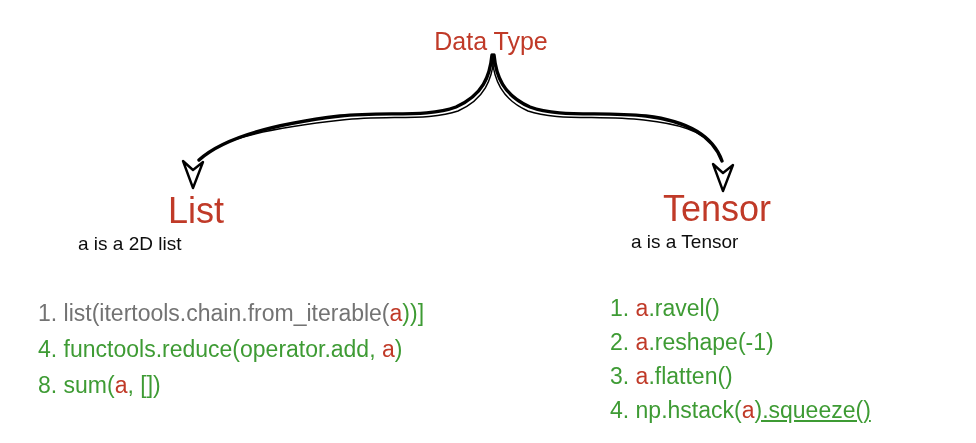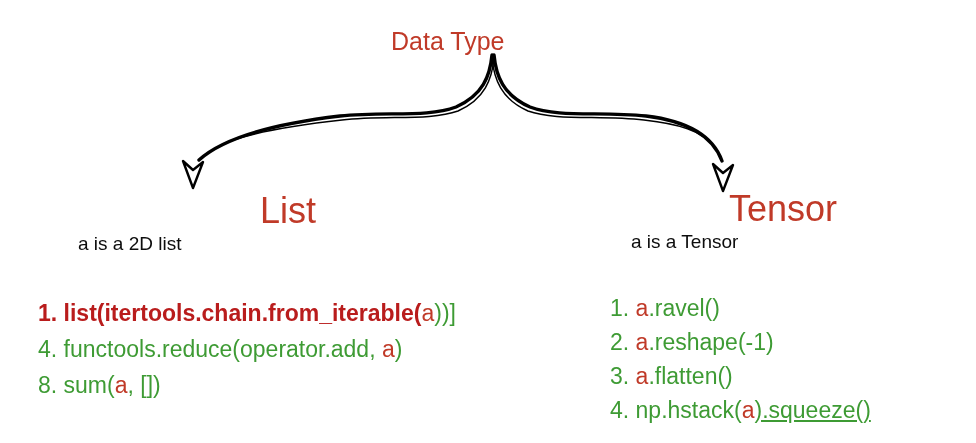--- a/index.html
+++ b/index.html
@@ -18,29 +18,30 @@
   .connector-layer {
     position: absolute;
     left: 0; top: 0;
     width: 976px; height: 443px;
     pointer-events: none;
   }
   .node-title {
     position: absolute;
     left: 391px; top: 27px;
     width: 200px;
+    text-align: center;
     font-size: 25px;
     font-weight: 500;
     color: var(--red);
     white-space: nowrap;
   }
   .branch-heading {
     position: absolute;
     width: 240px;
-    text-align: right;
+    text-align: center;
     font-size: 36px;
     font-weight: 500;
     color: var(--red);
     white-space: nowrap;
   }
   .branch-heading.left  { left: 76px;  top: 190px; }
   .branch-heading.right { left: 597px; top: 188px; }
   .branch-subtitle {
     position: absolute;
     width: 240px;
@@ -80,21 +81,21 @@
 
   <div class="node-title">Data Type</div>
 
   <div class="branch-heading left">List</div>
   <div class="branch-subtitle left">a is a 2D list</div>
 
   <div class="branch-heading right">Tensor</div>
   <div class="branch-subtitle right">a is a Tensor</div>
 
   <div class="code-list left">
-    <div class="code-line"><span style="color: #b91c1c; font-weight: bold;">1. list(itertools.chain.from_iterable(</span><span style="color: rgb(192, 58, 40);">a</span><span style="color: rgb(62, 155, 52);">))]</span></div>
+    <div class="code-line"><span style="color: #737373;">1. list(itertools.chain.from_iterable(</span><span style="color: rgb(192, 58, 40);">a</span><span style="color: rgb(62, 155, 52);">))]</span></div>
     <div class="code-line"><span style="color: rgb(62, 155, 52);">4. functools.reduce(operator.add, </span><span style="color: rgb(192, 58, 40);">a</span><span style="color: rgb(62, 155, 52);">)</span></div>
     <div class="code-line"><span style="color: rgb(62, 155, 52);">8. sum(</span><span style="color: rgb(192, 58, 40);">a</span><span style="color: rgb(62, 155, 52);">, [])</span></div>
   </div>
 
   <div class="code-list right">
     <div class="code-line"><span style="color: rgb(62, 155, 52);">1. </span><span style="color: rgb(192, 58, 40);">a</span><span style="color: rgb(62, 155, 52);">.ravel()</span></div>
     <div class="code-line"><span style="color: rgb(62, 155, 52);">2. </span><span style="color: rgb(192, 58, 40);">a</span><span style="color: rgb(62, 155, 52);">.reshape(-1)</span></div>
     <div class="code-line"><span style="color: rgb(62, 155, 52);">3. </span><span style="color: rgb(192, 58, 40);">a</span><span style="color: rgb(62, 155, 52);">.flatten()</span></div>
     <div class="code-line"><span style="color: rgb(62, 155, 52);">4. np.hstack(</span><span style="color: rgb(192, 58, 40);">a</span><span style="color: rgb(62, 155, 52); text-decoration: underline;">).squeeze()</span></div>
   </div>

